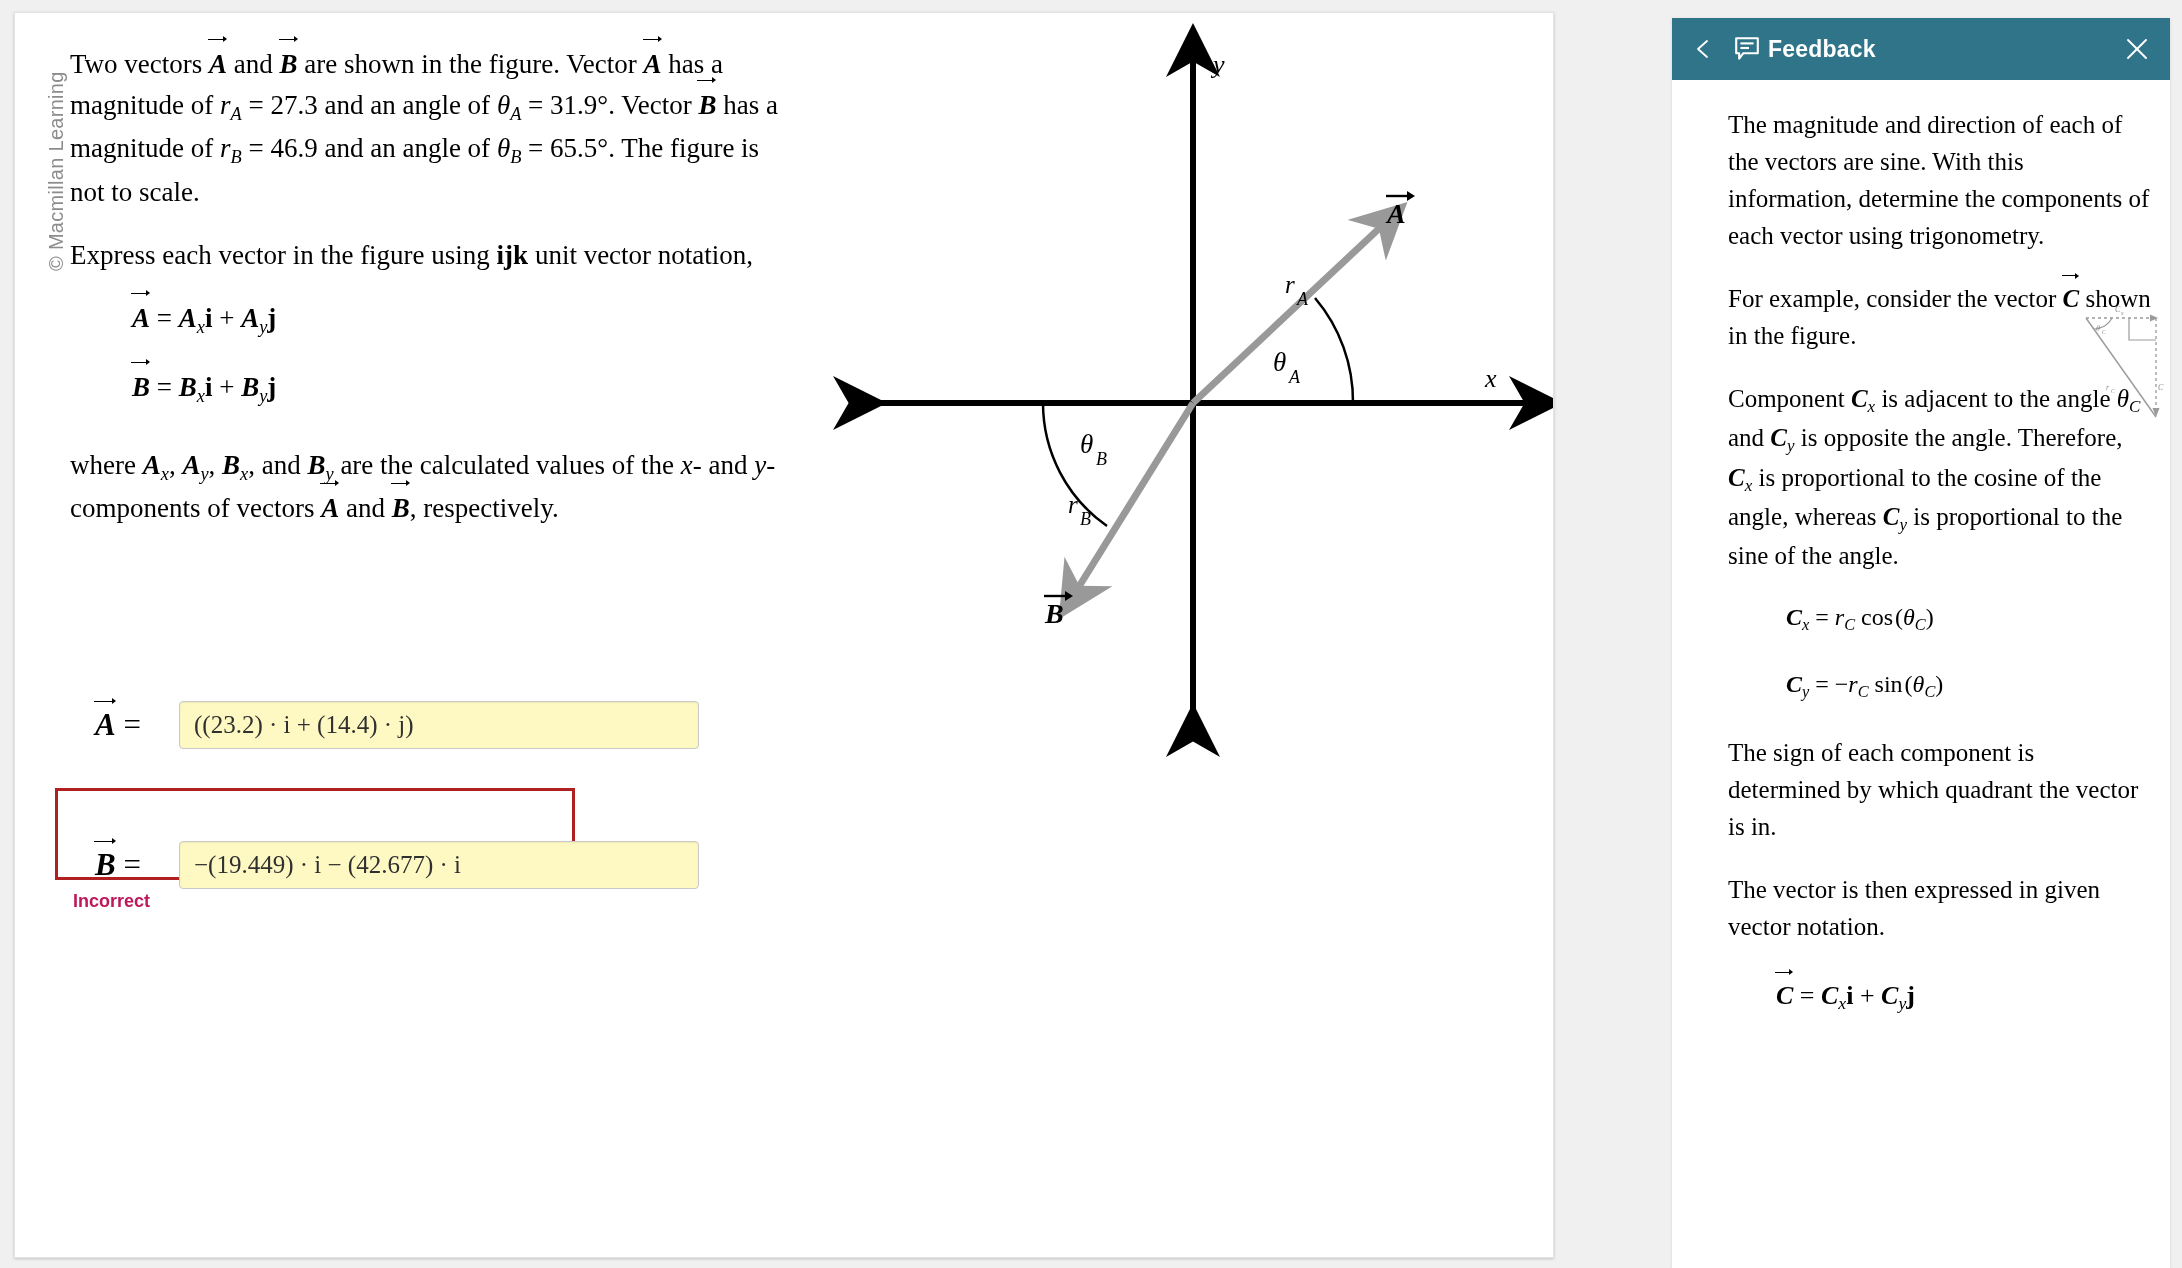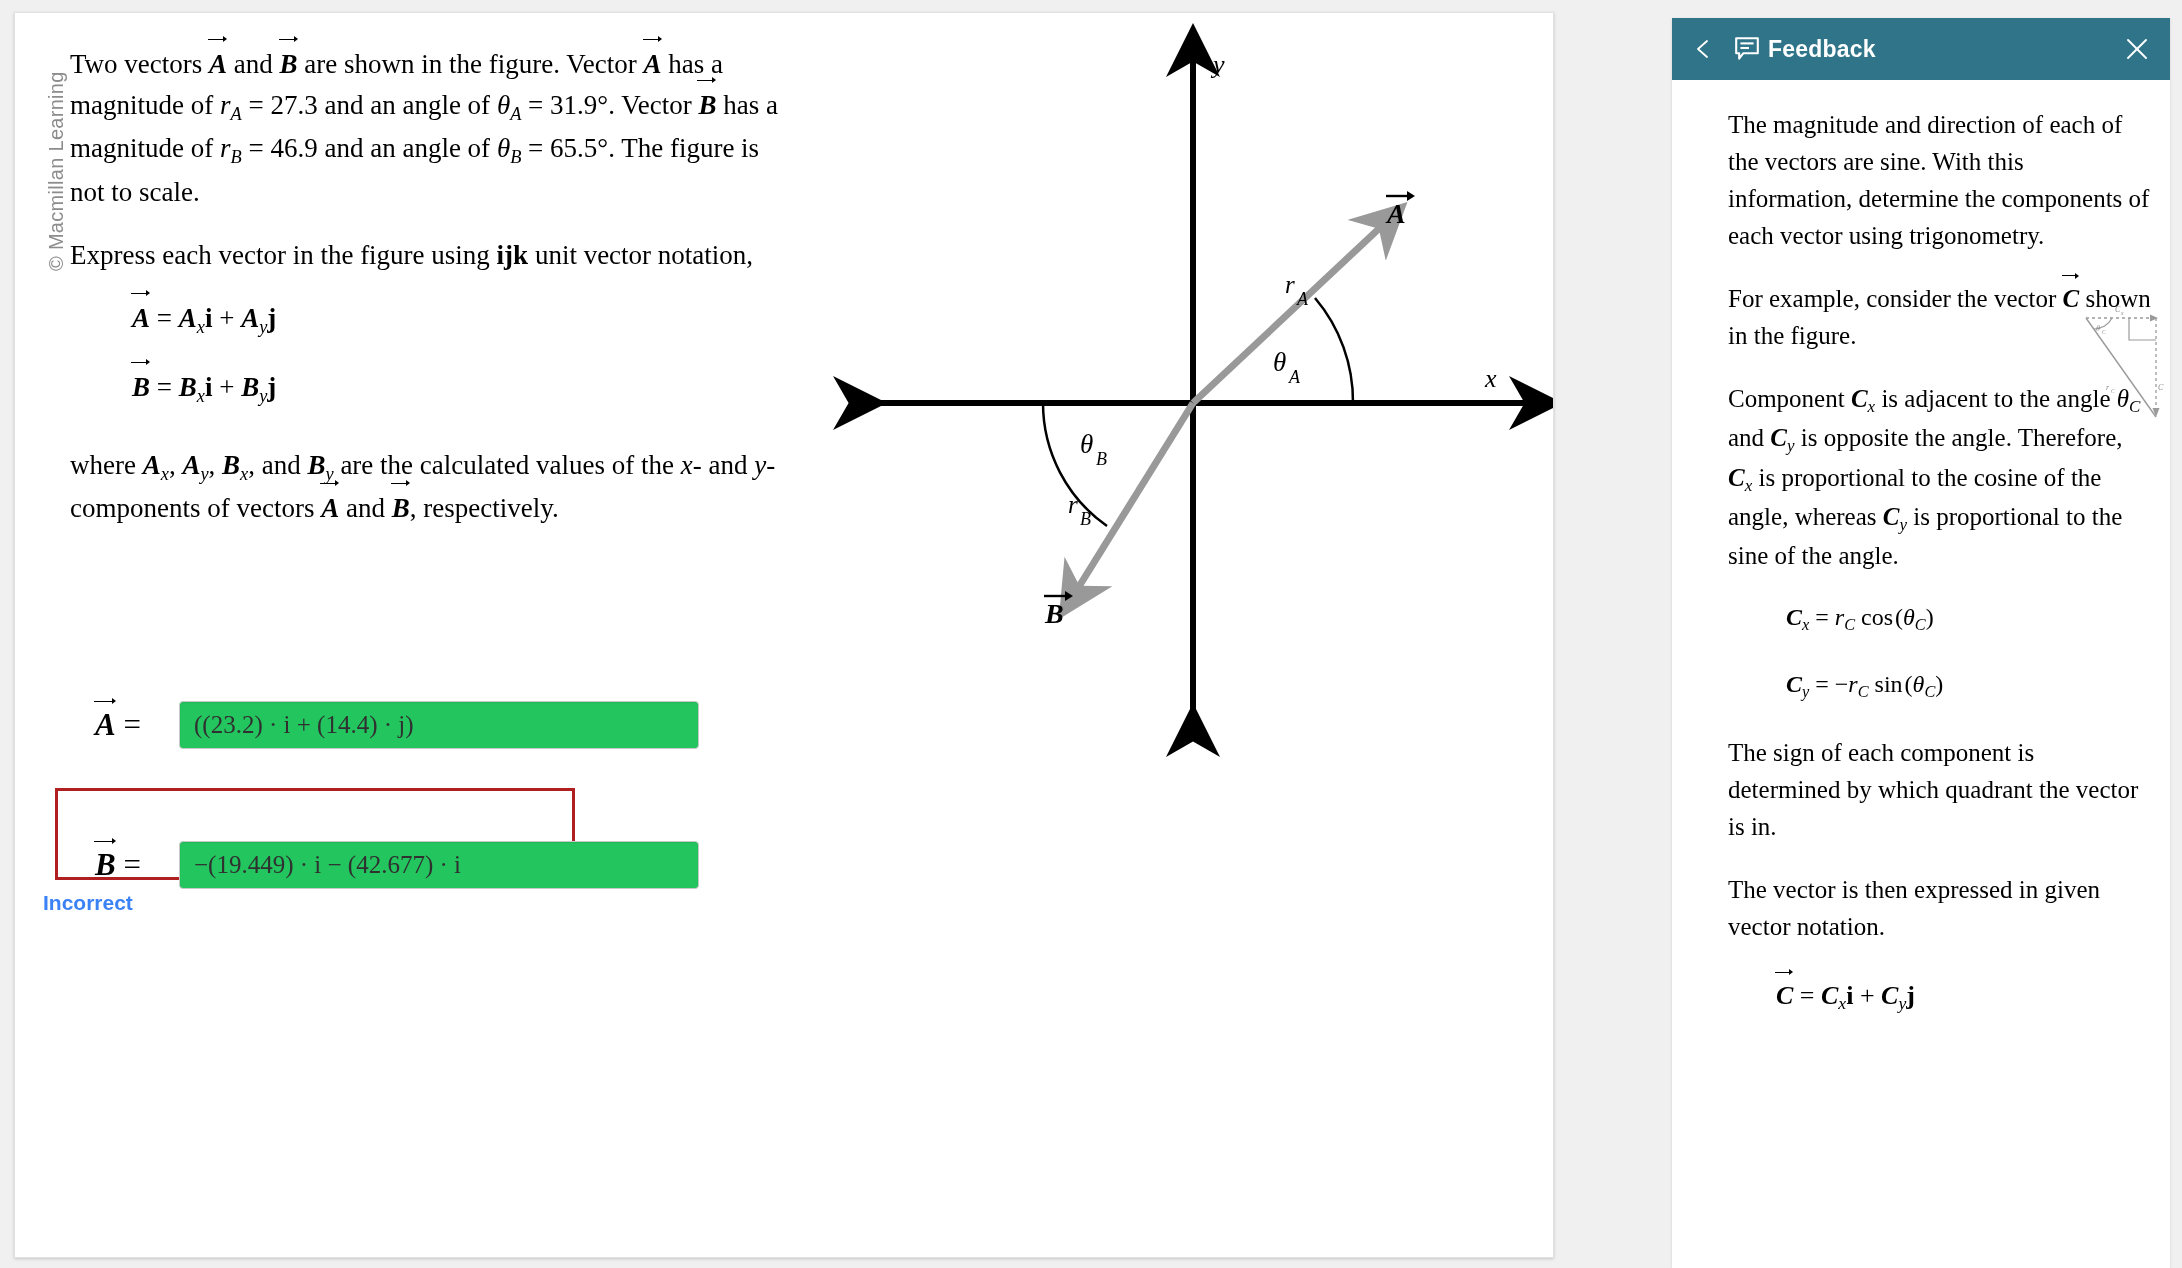--- a/index.html
+++ b/index.html
@@ -59,38 +59,38 @@
     border-top:3px solid transparent;border-bottom:3px solid transparent;
   }
 
   
   .ansrow{position:absolute;display:flex;align-items:center;}
   #ans-a{left:80px;top:688px;}
   #ans-b{left:80px;top:828px;}
   .ans-label{font-size:31px;margin-right:22px;min-width:62px;}
   .ans-box{
     width:520px;height:48px;
-    background:#22c55e;
+    background:#fef9c3;
     border:1px solid #c9c9c9;
     border-radius:4px;
     box-shadow:inset 0 1px 2px rgba(0,0,0,.07);
     display:flex;align-items:center;
     padding:0 14px;box-sizing:border-box;
     font-size:25px;color:#303030;
     overflow:hidden;white-space:nowrap;
   }
   .wrong-wrap{
     position:absolute;left:40px;top:775px;width:520px;height:92px;
     border:3px solid #b02020;
     box-sizing:border-box;
   }
   .incorrect{
-    position:absolute;left:28px;top:878px;
-    color:#3b82f6;font-family:"Liberation Sans", sans-serif;
-    font-size:21px;font-weight:bold;
+    position:absolute;left:58px;top:878px;
+    color:#be185d;font-family:"Liberation Sans", sans-serif;
+    font-size:18px;font-weight:bold;
   }
 
   
   .figure{position:absolute;left:780px;top:10px;width:760px;height:740px;}
   .figure svg{display:block;}
   .fig-lbl{font-family:"Liberation Serif", serif;}
 
   
   .gutter{position:absolute;left:1554px;top:0;width:118px;height:1268px;background:#f0f0f0;}
 

